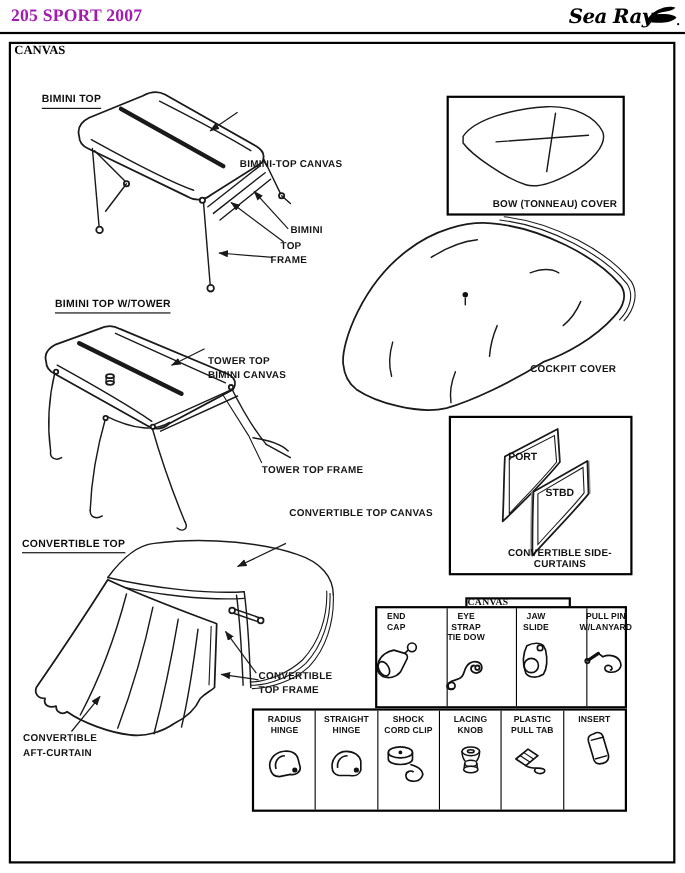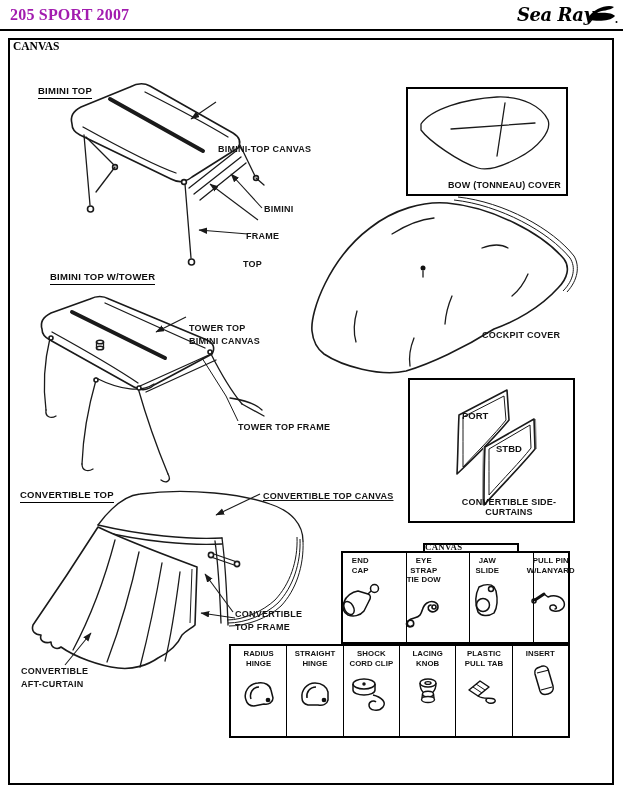--- a/index.html
+++ b/index.html
@@ -85,21 +85,21 @@
       <circle class="ln2" cx="206" cy="106" r="2.4"></circle>
     <path class="ln" d="M206,106 L214,113"></path>
     <path class="arw" d="M166,30 L141,47"></path>
     <path class="arw" d="M212,136 L181,102"></path>
     <path class="arw" d="M208,148 L160,112"></path>
     <path class="arw" d="M198,162 L149,158"></path>
   </svg>
 
   <div class="callout" style="left:218px;top:96px;margin-top:47px;">BIMINI-TOP CANVAS</div>
   <div class="callout" style="left:264px;top:203px;">BIMINI</div>
-  <div class="callout" style="left:243px;top:217px;margin-top:41px;">TOP</div>
+  <div class="callout" style="left:255px;top:217px;">TOP</div>
   <div class="callout" style="left:246px;top:230px;">FRAME</div>
 
   <div class="sec-title" style="left:50px;top:271px;">BIMINI TOP W/TOWER</div>
 
   <svg class="drawing" style="left:30px;top:288px;" width="240" height="196" viewBox="0 0 240 196">
     <path class="ln2" d="M12,41 Q9,31 21,25 L60,11 Q70,6 79,11 L177,52 Q187,57 182,66 L124,97 Q115,105 104,99 L20,52 Q12,48 12,41 Z"></path>
     <path class="ln" d="M22,44 Q80,76 108,95"></path>
     <path class="ln" d="M75,15 Q130,40 175,60"></path>
     <path class="stripe" d="M42,24 L135,70"></path>
     <ellipse class="ln2" cx="70" cy="54" rx="3.5" ry="1.8"></ellipse>
@@ -191,21 +191,21 @@
     <path class="ln" d="M124,74 C116,112 104,152 92,184"></path>
     <path class="ln" d="M147,85 C141,120 133,158 125,189"></path>
     <path class="ln" d="M165,94 C161,125 156,158 150,183"></path>
 
     <path class="arw" d="M245,16 L201,37"></path>
     <path class="arw" d="M218,134 L190,96"></path>
     <path class="arw" d="M220,140 L186,135"></path>
     <path class="arw" d="M50,187 L76,155"></path>
   </svg>
 
-  <div class="callout" style="left:263px;top:490px;text-decoration:underline;">CONVERTIBLE TOP CANVAS</div>
+  <div class="callout" style="left:263px;top:460px;">CONVERTIBLE TOP CANVAS</div>
   <div class="callout" style="left:235px;top:608px;">CONVERTIBLE
 TOP FRAME</div>
   <div class="callout" style="left:21px;top:665px;">CONVERTIBLE
 AFT-CURTAIN</div>
 
   <div class="hw-title" style="left:423px;top:543px;width:96px;height:18px;font-family:Liberation Serif, serif;">CANVAS HARDWARE</div>
 
   <div class="hw-row" style="left:341px;top:551px;width:229px;height:93px;gap:28px;">
     <div class="hw-cell">
       <div class="hw-label">END CAP</div>

